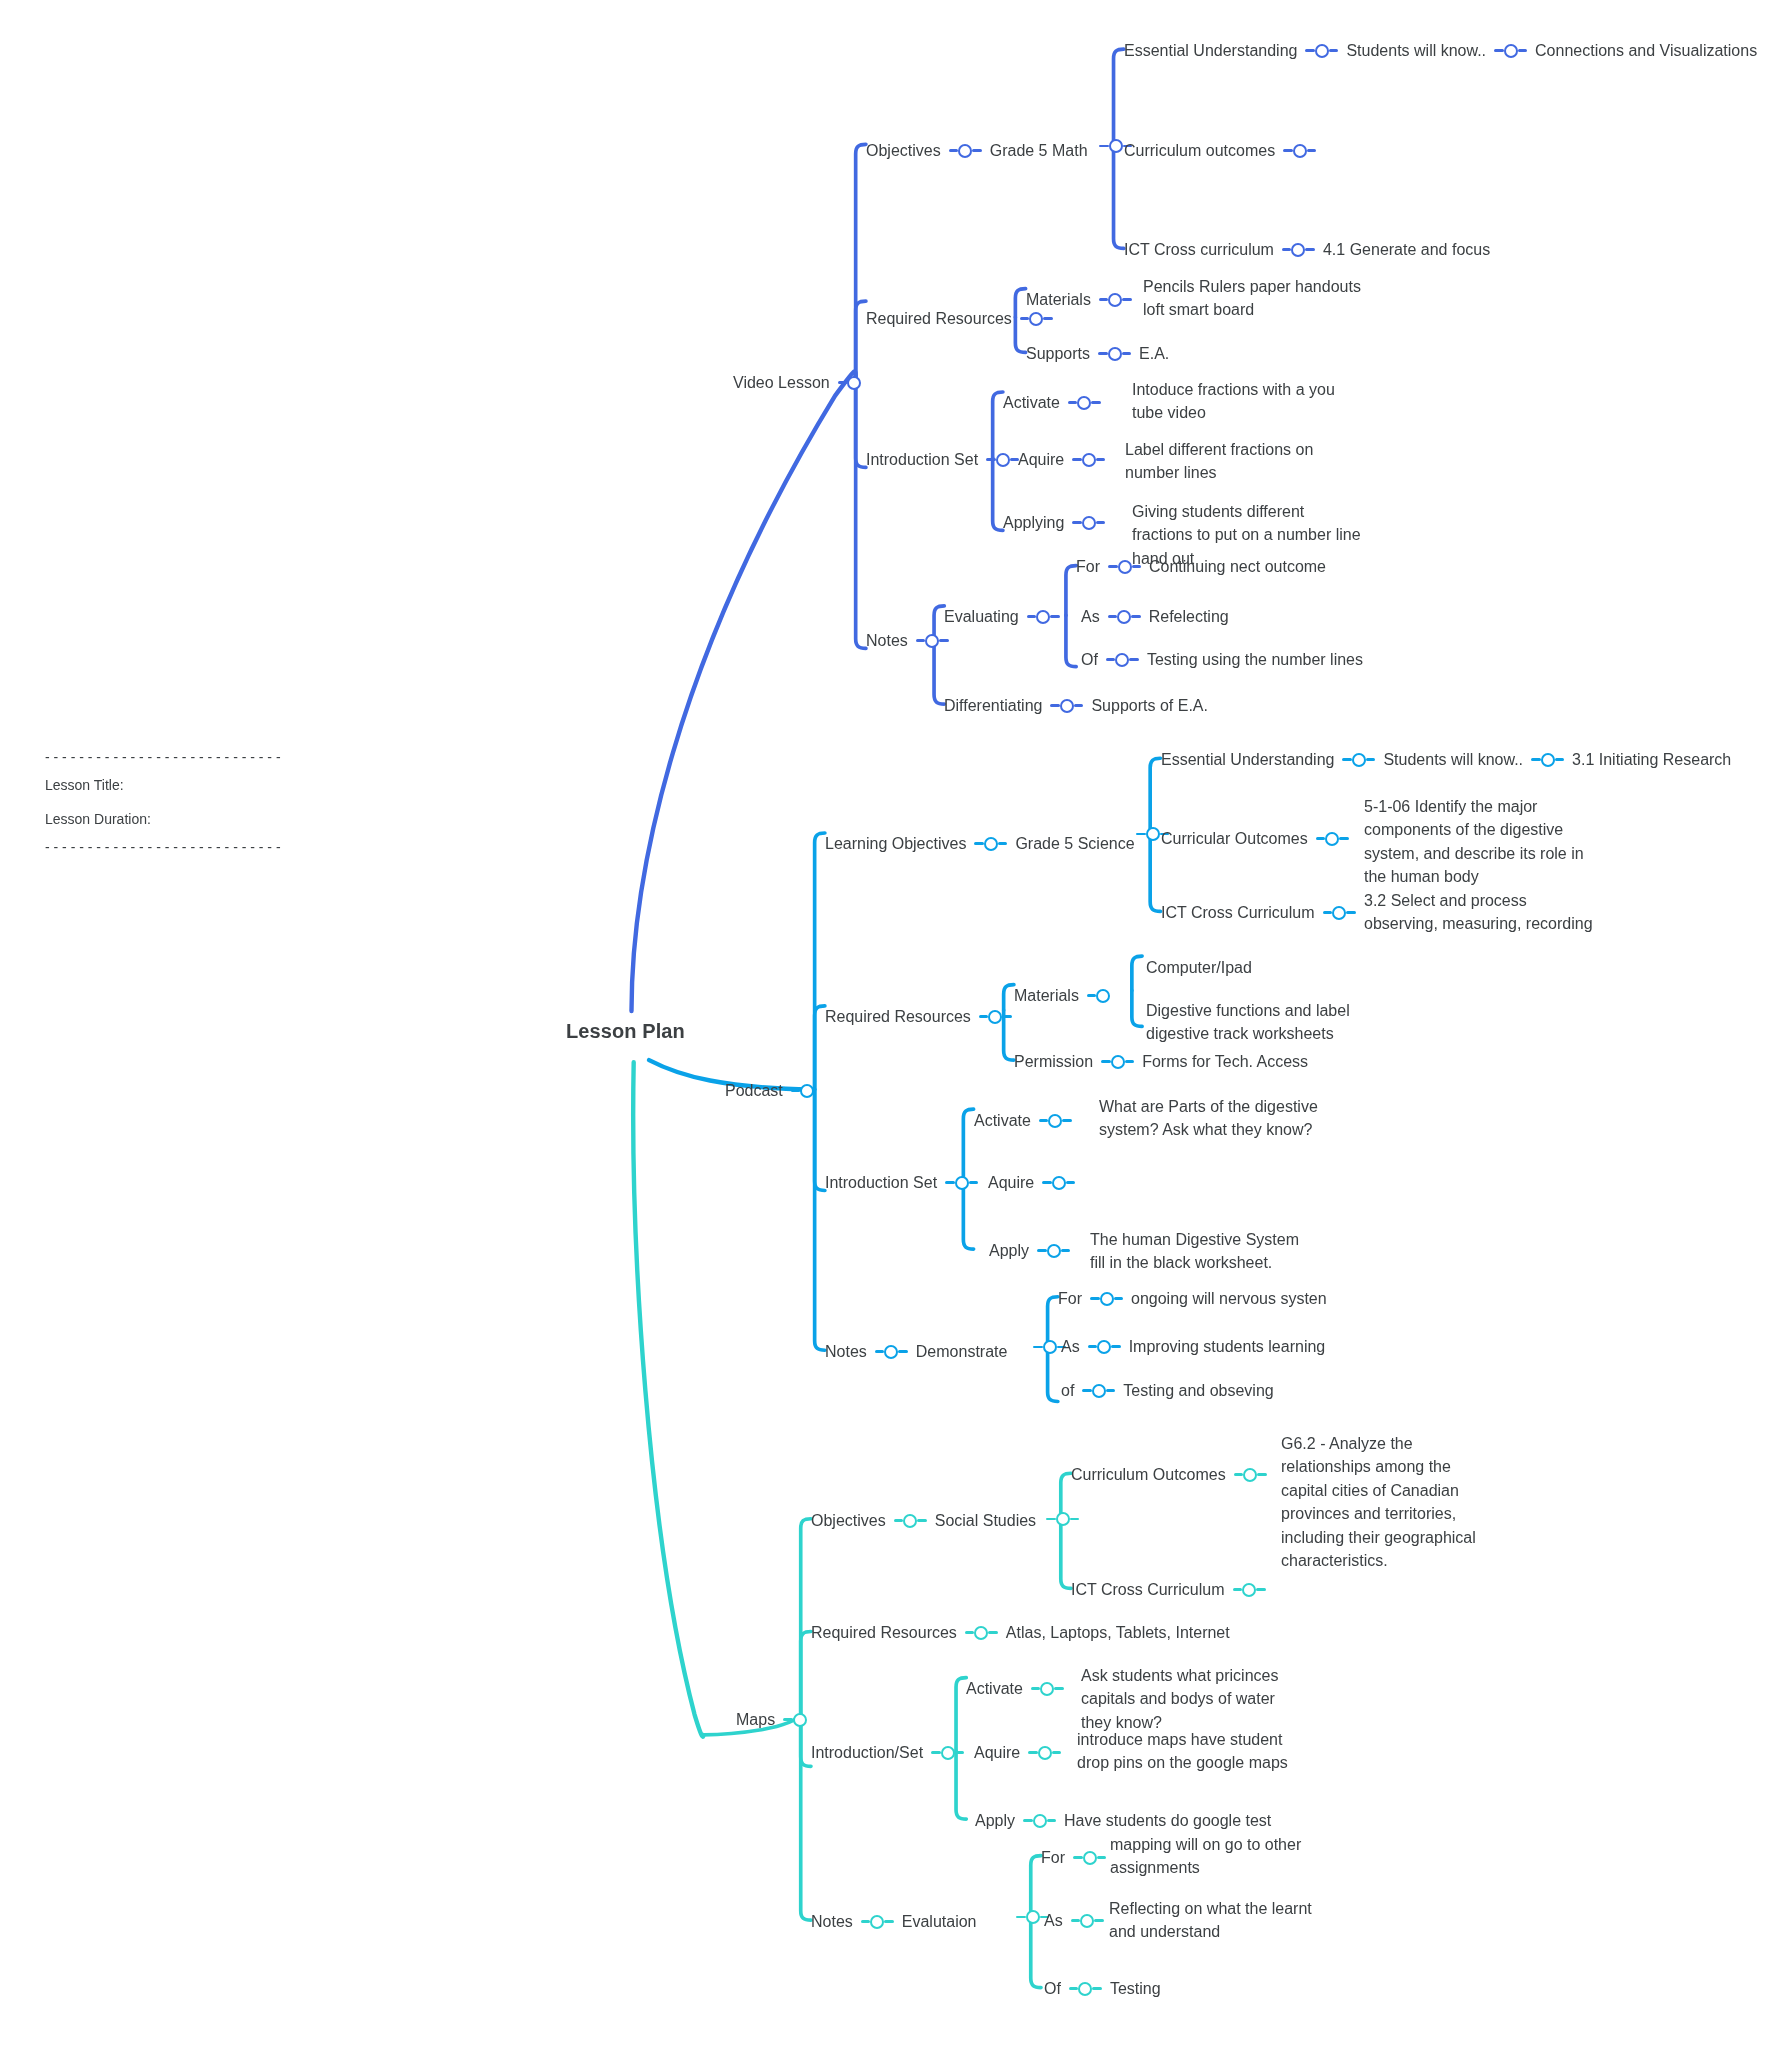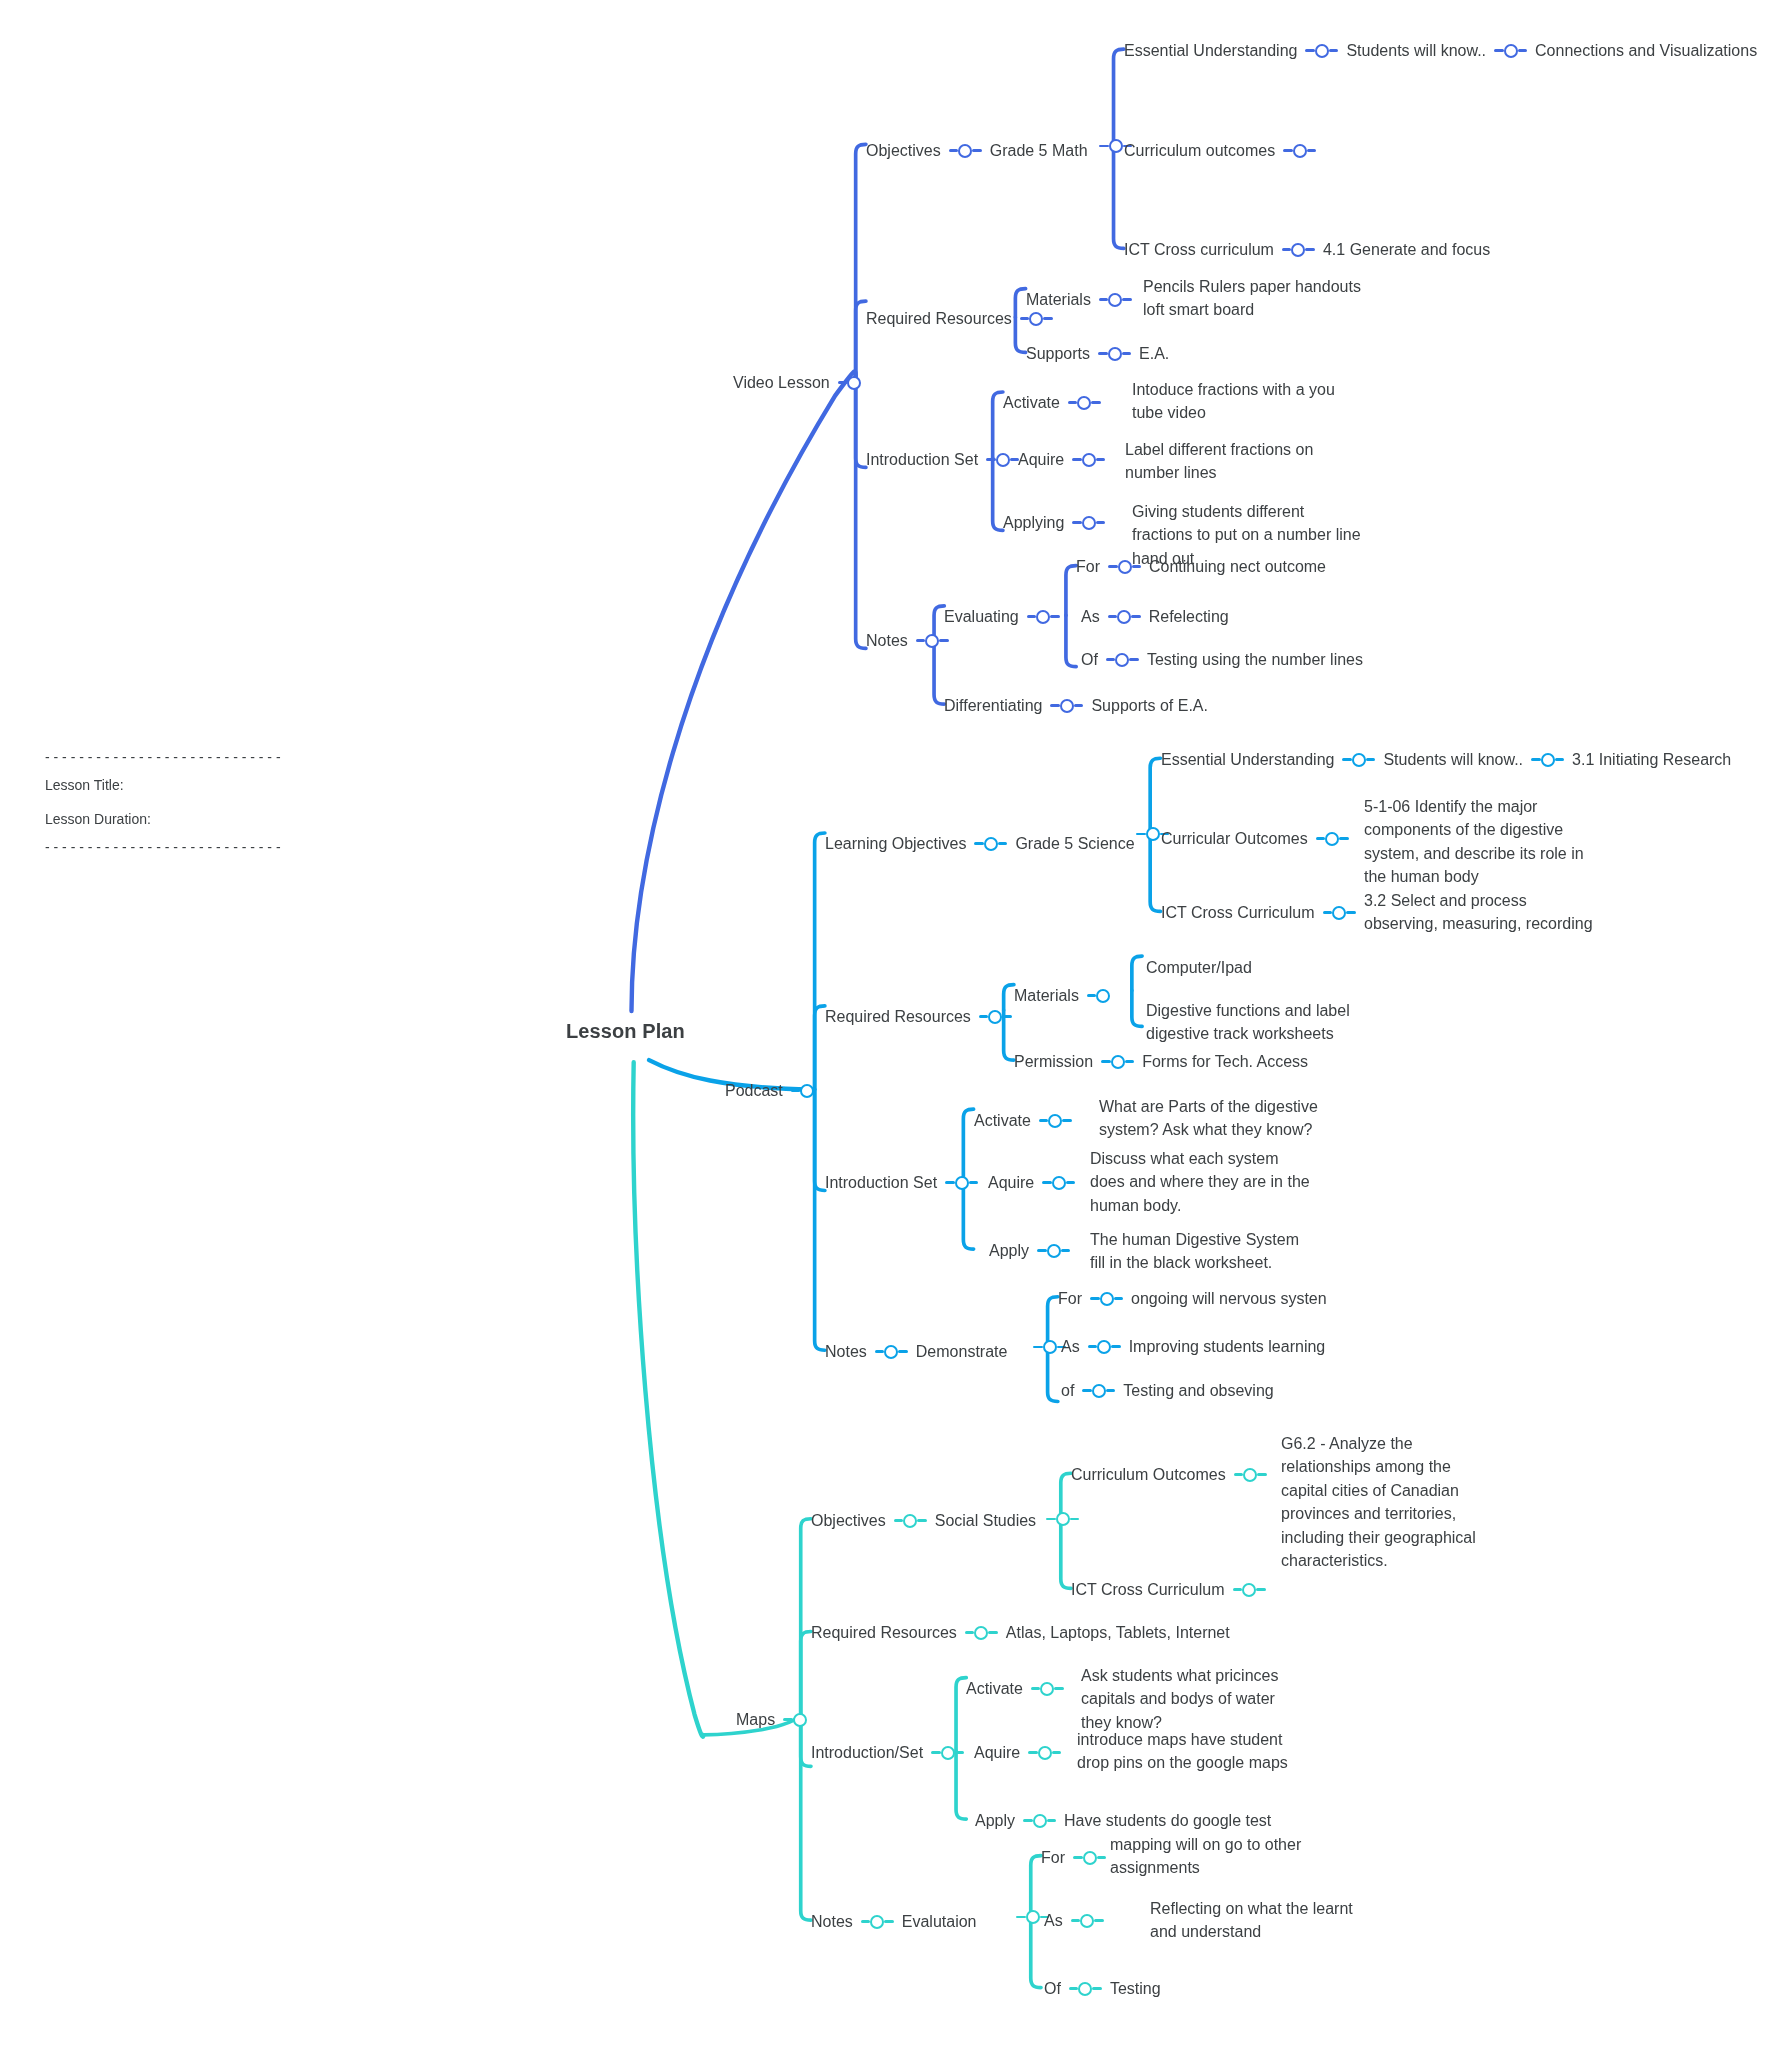--- a/index.html
+++ b/index.html
@@ -480,23 +480,20 @@
   </div>
 
   <div class="node c-cyan" style="left:988px; top:1171px;">
     <span class="label">Aquire</span>
     <span class="gapl"></span>
       <span class="stub l"></span>
       <span class="ring"></span>
     <span class="stub r"></span>
       <span class="gapr"></span>
   </div>
-  <div class="node c-cyan" style="left:1090px; top:1147px; width:220px; align-items:flex-start;">
-    <span class="label" style="white-space:normal;">Discuss what each system does and where they are in the human body.</span>
-  </div>
 
   <div class="node c-cyan" style="left:989px; top:1239px;">
     <span class="label">Apply</span>
     <span class="gapl"></span>
       <span class="stub l"></span>
       <span class="ring"></span>
     <span class="stub r"></span>
       <span class="gapr"></span>
   </div>
   <div class="node c-cyan" style="left:1090px; top:1228px; width:220px; align-items:flex-start;">
@@ -673,21 +670,21 @@
   </div>
 
   <div class="node c-teal" style="left:1044px; top:1909px;">
     <span class="label">As</span>
     <span class="gapl"></span>
       <span class="stub l"></span>
       <span class="ring"></span>
     <span class="stub r"></span>
       <span class="gapr"></span>
   </div>
-  <div class="node c-teal" style="left:1109px; top:1897px; width:220px; align-items:flex-start;margin-left:41px;">
+  <div class="node c-teal" style="left:1109px; top:1897px; width:220px; align-items:flex-start;">
     <span class="label" style="white-space:normal;">Reflecting on what the learnt and understand</span>
   </div>
 
   <div class="node c-teal" style="left:1044px; top:1977px;">
     <span class="label">Of</span>
     <span class="gapl"></span>
       <span class="stub l"></span>
       <span class="ring"></span>
     <span class="stub r"></span>
       <span class="gapr"></span>

